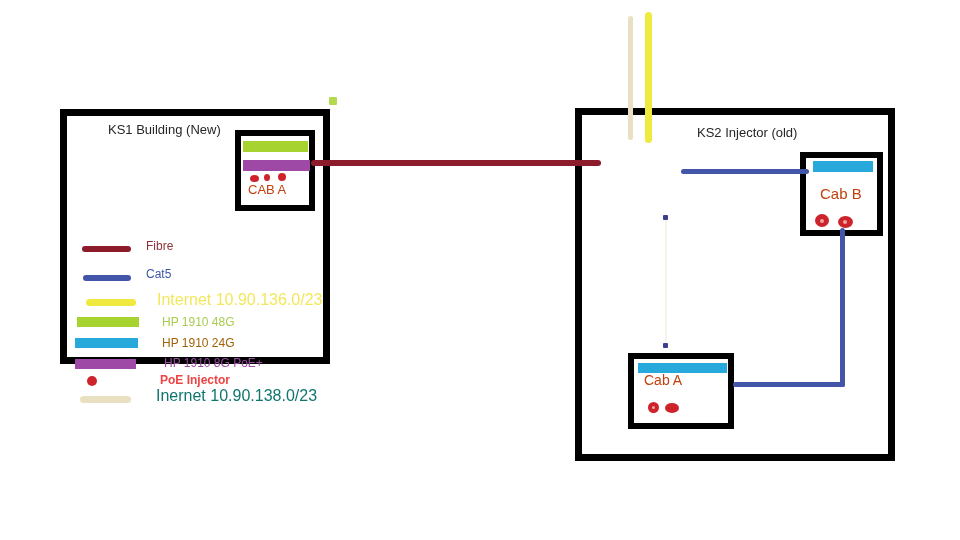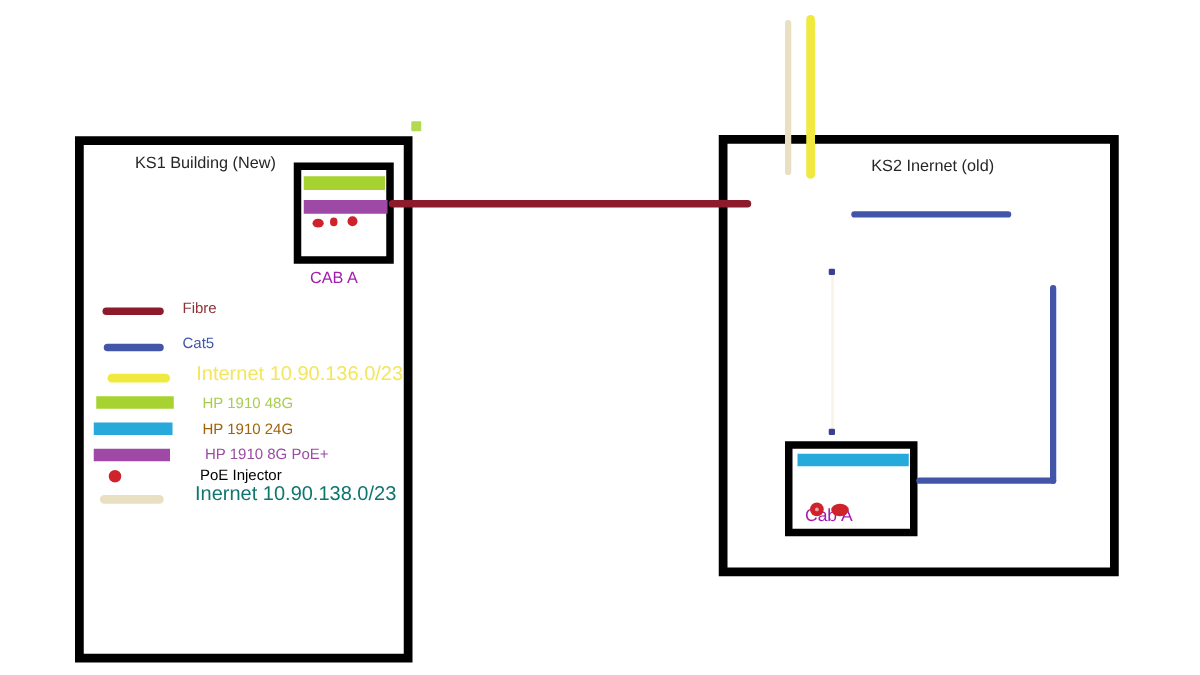--- a/index.html
+++ b/index.html
@@ -26,23 +26,22 @@
   }
   .bar { position: absolute; }
   .bldg-title {
     position: absolute;
     color: #262626;
     font-size: 13px;
     white-space: nowrap;
   }
   .cab-label {
     position: absolute;
-    color: #a21caf;
+    color: #c2410c;
     white-space: nowrap;
-    margin-top: 32px;
   }
   .line { position: absolute; z-index: 5; }
   .dot { position: absolute; border-radius: 50%; }
   .donut-core {
     position: absolute;
     border-radius: 50%;
     background: #e8a7a4;
   }
   .lg-label {
     position: absolute;
@@ -52,21 +51,21 @@
   }
   .lg-big { font-size: 16px; }
   .lg-swatch { position: absolute; z-index: 2; }
   .pill { border-radius: 4px; }
 </style>
 </head>
 <body>
 
 <div id="canvas">
 
-  <div class="building" style="left:60px; top:109px; width:270px; height:421px;padding-left:48px;">
+  <div class="building" style="left:60px; top:109px; width:270px; height:255px;padding-left:48px;">
 
     <div class="bldg-title" style="left:41px; top:6px;">KS1 Building (New)</div>
 
     <div class="cab" style="left:168px; top:14px; width:80px; height:81px;">
       <div class="bar" style="left: 2px; top: 5px; width: 65px; height: 11px; background: rgb(166, 211, 47);"></div>
       <div class="bar" style="left: 2px; top: 24px; width: 67px; height: 11px; background: rgb(158, 73, 166);"></div>
       <div class="dot" style="left: 9px; top: 39px; width: 9px; height: 7px; background: rgb(206, 35, 43);"></div>
       <div class="dot" style="left: 23px; top: 38px; width: 6px; height: 7px; background: rgb(206, 35, 43);"></div>
       <div class="dot" style="left: 37px; top: 37px; width: 8px; height: 8px; background: rgb(206, 35, 43);"></div>
       <div class="cab-label" style="left:7px; top:46px; font-size:13px;">CAB A</div>
@@ -84,31 +83,41 @@
     <div class="lg-swatch" style="left: 10px; top: 201px; width: 62px; height: 10px; background: rgb(166, 211, 47);"></div>
     <div class="lg-label" style="left: 95px; top: 199px; color: rgb(168, 204, 79);">HP 1910 48G</div>
 
     <div class="lg-swatch" style="left: 8px; top: 222px; width: 63px; height: 10px; background: rgb(39, 169, 220);"></div>
     <div class="lg-label" style="left: 95px; top: 220px; color: #a16207;">HP 1910 24G</div>
 
     <div class="lg-swatch" style="left: 8px; top: 243px; width: 61px; height: 10px; background: rgb(158, 73, 166);"></div>
     <div class="lg-label" style="left: 97px; top: 240px; color: rgb(156, 75, 164);">HP 1910 8G PoE+</div>
 
     <div class="lg-swatch dot" style="left: 20px; top: 260px; width: 10px; height: 10px; border-radius: 50%; background: rgb(206, 35, 43);"></div>
-    <div class="lg-label" style="left: 93px; top: 257px; color: #000000;">PoE Injector</div>
+    <div class="lg-label" style="left: 93px; top: 257px; color: #ef4444; font-weight: bold;">PoE Injector</div>
 
     <div class="lg-swatch pill" style="left: 13px; top: 280px; width: 51px; height: 7px; background: rgb(233, 224, 193);"></div>
     <div class="lg-label lg-big" style="left: 89px; top: 271px; color: #0f766e;">Inernet 10.90.138.0/23</div>
   </div>
 
   <div class="building" style="left:575px; top:108px; width:320px; height:353px;">
 
-    <div class="bldg-title" style="left:115px; top:10px;">KS2 Inernet (old)</div>
+    <div class="bldg-title" style="left:115px; top:10px;">KS2 Injector (old)</div>
 
 
+    <div class="cab" style="left:218px; top:37px; width:83px; height:84px;">
+      <div class="bar" style="left: 7px; top: 3px; width: 60px; height: 11px; background: rgb(39, 169, 220);"></div>
+      <div class="cab-label" style="left:14px; top:27px; font-size:15px;">Cab B</div>
+      <div class="dot" style="left: 9px; top: 56px; width: 14px; height: 13px; background: rgb(206, 35, 43);">
+        <div class="donut-core" style="left:5px; top:5px; width:4px; height:4px;"></div>
+      </div>
+      <div class="dot" style="left: 32px; top: 58px; width: 15px; height: 12px; background: rgb(206, 35, 43);">
+        <div class="donut-core" style="left:5px; top:4px; width:4px; height:4px;"></div>
+      </div>
+    </div>
 
     <div class="cab" style="left:46px; top:238px; width:106px; height:76px;">
       <div class="bar" style="left: 4px; top: 4px; width: 89px; height: 10px; background: rgb(39, 169, 220);"></div>
       <div class="cab-label" style="left:10px; top:13px; font-size:14px;">Cab A</div>
       <div class="dot" style="left: 14px; top: 43px; width: 11px; height: 11px; background: rgb(206, 35, 43);">
         <div class="donut-core" style="left:4px; top:4px; width:3px; height:3px;"></div>
       </div>
       <div class="dot" style="left: 31px; top: 44px; width: 14px; height: 10px; background: rgb(206, 35, 43);"></div>
     </div>
   </div>

